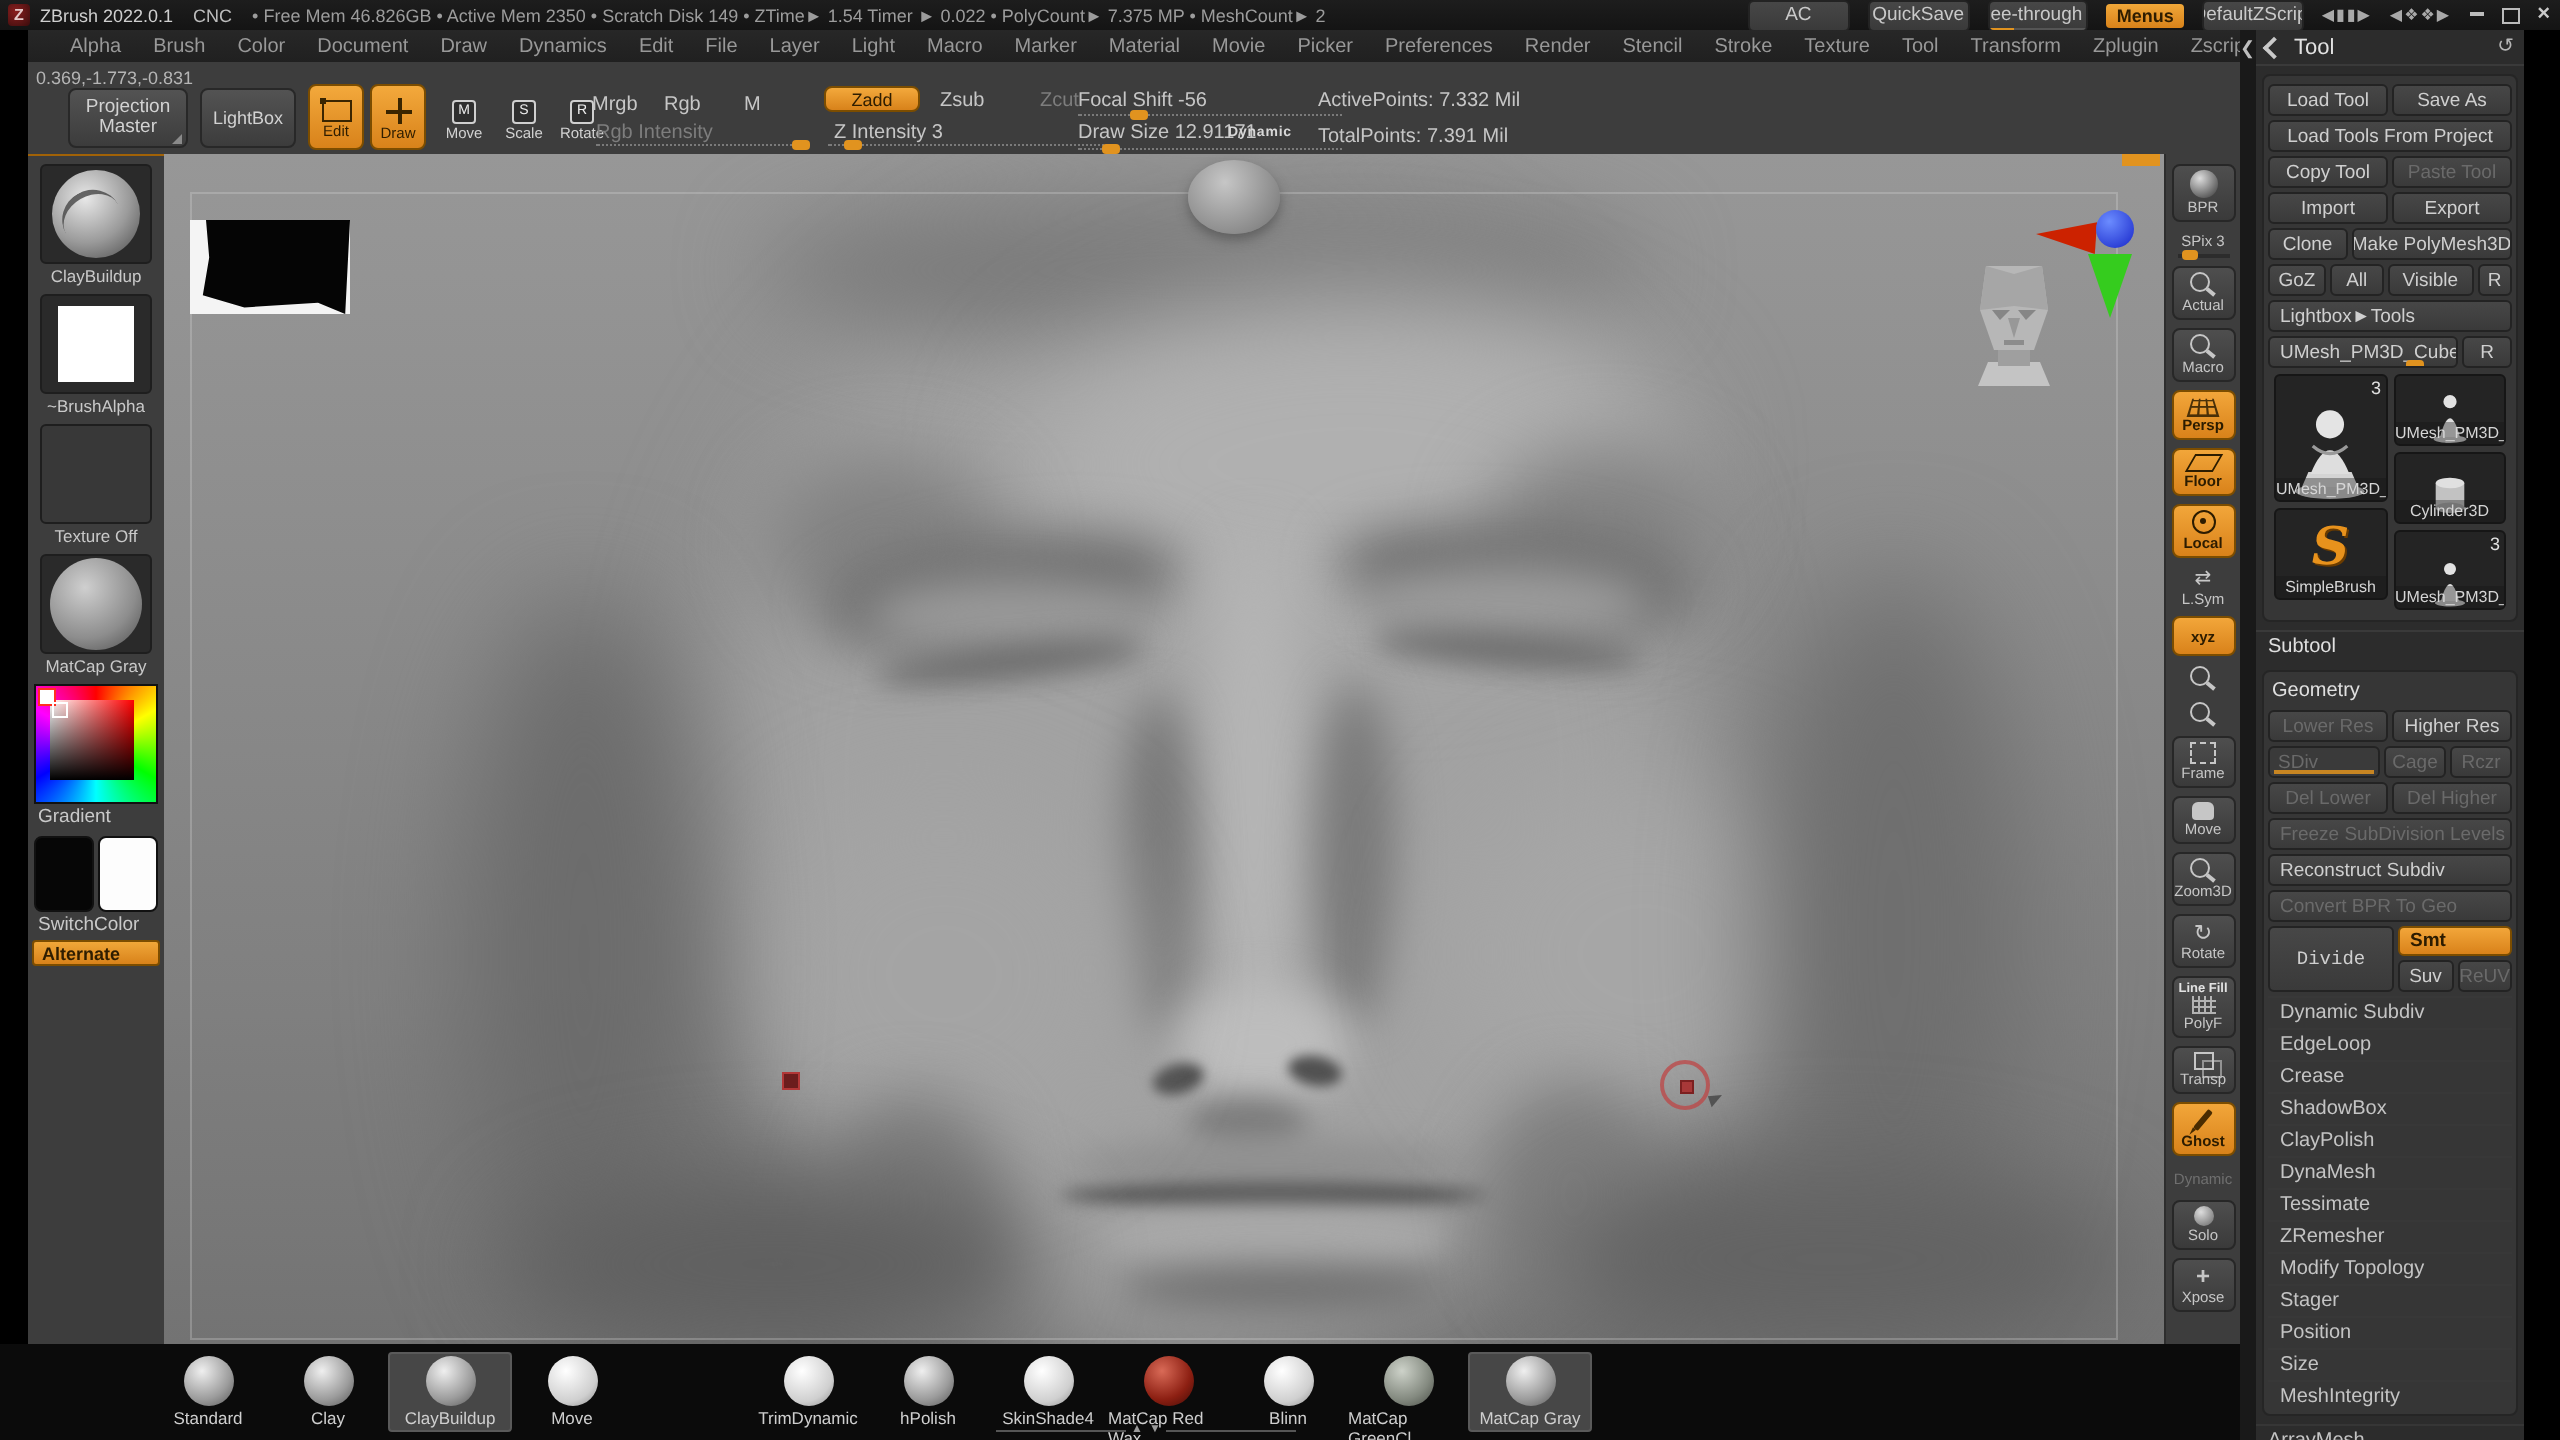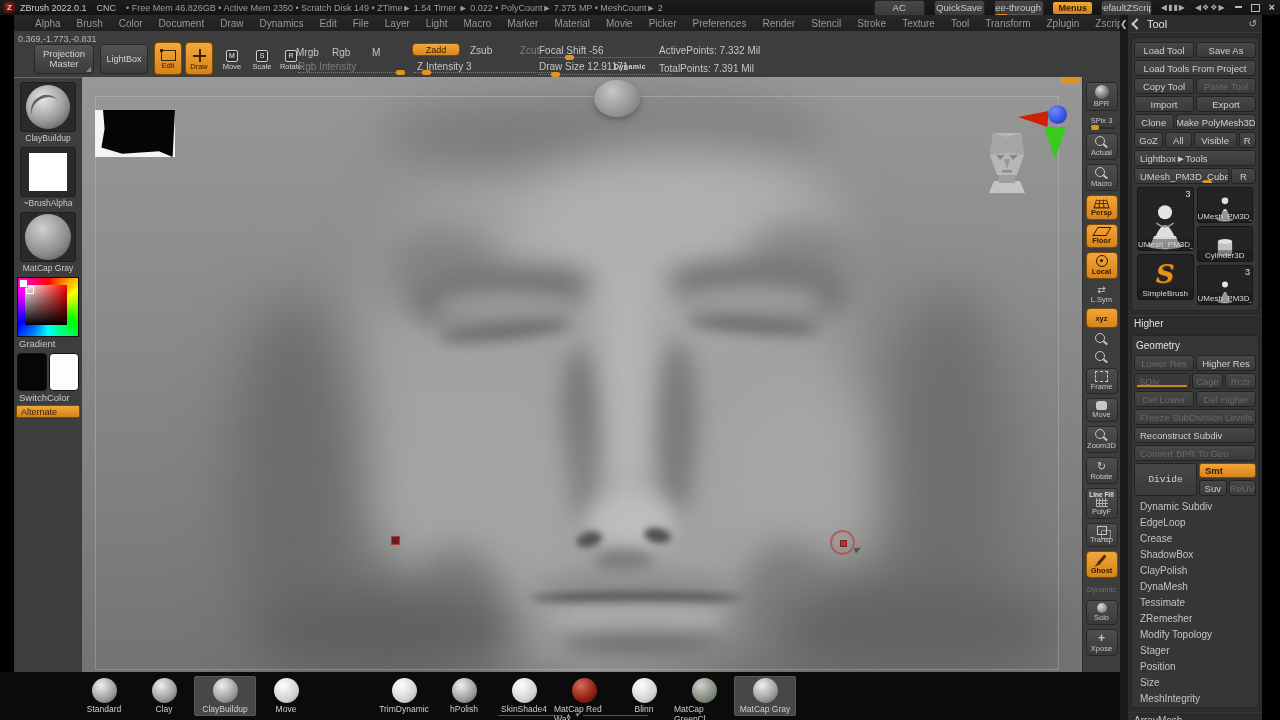--- a/index.html
+++ b/index.html
@@ -67,21 +67,21 @@
   .alpha-sq{width:38px;height:38px;background:#fff;}
   .grad-pick{width:60px;height:58px;margin:0 auto;position:relative;border:1px solid #111;
     background:conic-gradient(from 0deg,#f00,#ff0,#0f0,#0ff,#00f,#f0f,#f00);}
   .grad-inner{position:absolute;left:7px;top:7px;right:11px;bottom:11px;
     background:linear-gradient(to top,#000,rgba(0,0,0,0)),linear-gradient(to right,#fff,#f00);}
   .sel-a{position:absolute;left:1px;top:1px;width:7px;height:7px;border:1px solid #ff3020;background:#fff;}
   .sel-b{position:absolute;left:8px;top:8px;width:6px;height:6px;border:1px solid #fff;}
   .switch-wrap{display:flex;gap:2px;justify-content:center;}
   .sw{width:28px;height:36px;border-radius:4px;border:1px solid #111;}
   .alt-btn{width:64px;height:13px;margin:2px auto;background:linear-gradient(#f0a739,#d8821a);border:1px solid #7c4d00;
-    border-radius:2px;color:#2e1d00;font-size:9px;display:flex;align-items:center;padding-left:4px;box-sizing:border-box;}
+    border-radius:2px;color:#2e1d00;font-size:9px;display:flex;align-items:center;padding-left:4px;box-sizing:border-box;font-weight:bold;}
   #edge-arrows{position:absolute;left:2px;top:294px;color:#8f8f8f;font-size:7px;line-height:9px;text-align:center;}
 
   
   #canvas{position:absolute;left:82px;top:77px;width:1000px;height:595px;overflow:hidden;
     background:linear-gradient(180deg,#979797 0%,#8e8e8e 30%,#808080 70%,#737373 100%);}
   .sh{position:absolute;border-radius:50%;}
   #docframe{position:absolute;left:13px;top:19px;width:962px;height:572px;border:1px solid rgba(220,220,220,.28);}
   #alpha-preview{position:absolute;left:13px;top:33px;width:80px;height:47px;background:#f4f4f4;overflow:hidden;}
   #alpha-blob{position:absolute;left:0;top:0;width:100%;height:100%;background:#050505;
     clip-path:polygon(10% 0,92% 0,100% 0,97% 100%,80% 88%,34% 93%,8% 80%,12% 40%);}
@@ -308,20 +308,24 @@
         </div>
       <div class="ls-label">ClayBuildup</div>
     </div>
     <div class="ls-item">
       <div class="ls-thumb">
           <div class="alpha-sq"></div>
         </div>
       <div class="ls-label">~BrushAlpha</div>
     </div>
     <div class="ls-item">
+      <div class="ls-thumb" style="background:#383838;"></div>
+      <div class="ls-label">Texture Off</div>
+    </div>
+    <div class="ls-item">
       <div class="ls-thumb">
           <div class="sphere" style="width:46px;height:46px;background:radial-gradient(circle at 38% 32%,#cfcfcf,#8d8d8d 60%,#4a4a4a);"></div>
         </div>
       <div class="ls-label">MatCap Gray</div>
     </div>
     <div class="ls-item">
       <div class="grad-pick">
         <div class="grad-inner"></div>
           <div class="sel-a"></div>
           <div class="sel-b"></div>
@@ -575,21 +579,21 @@
               <circle cx="20" cy="12" r="6" fill="#e2e2e2"></circle>
             </svg>
             <span class="badge">3</span>
             <span class="cap">UMesh_PM3D_C</span>
           </div>
         </div>
       </div>
     </div>
 
     <div class="sec-head">
-      <span>Higher</span>
+      <span>Subtool</span>
     </div>
 
     <div class="panel" style="padding:2px 2px 1px 2px;">
       <div class="sec-head" style="border-top:none;padding-left:2px;">
         <span>Geometry</span>
       </div>
       <div class="trow">
         <div class="tbtn dis">Lower Res</div>
         <div class="tbtn">Higher Res</div>
       </div>

